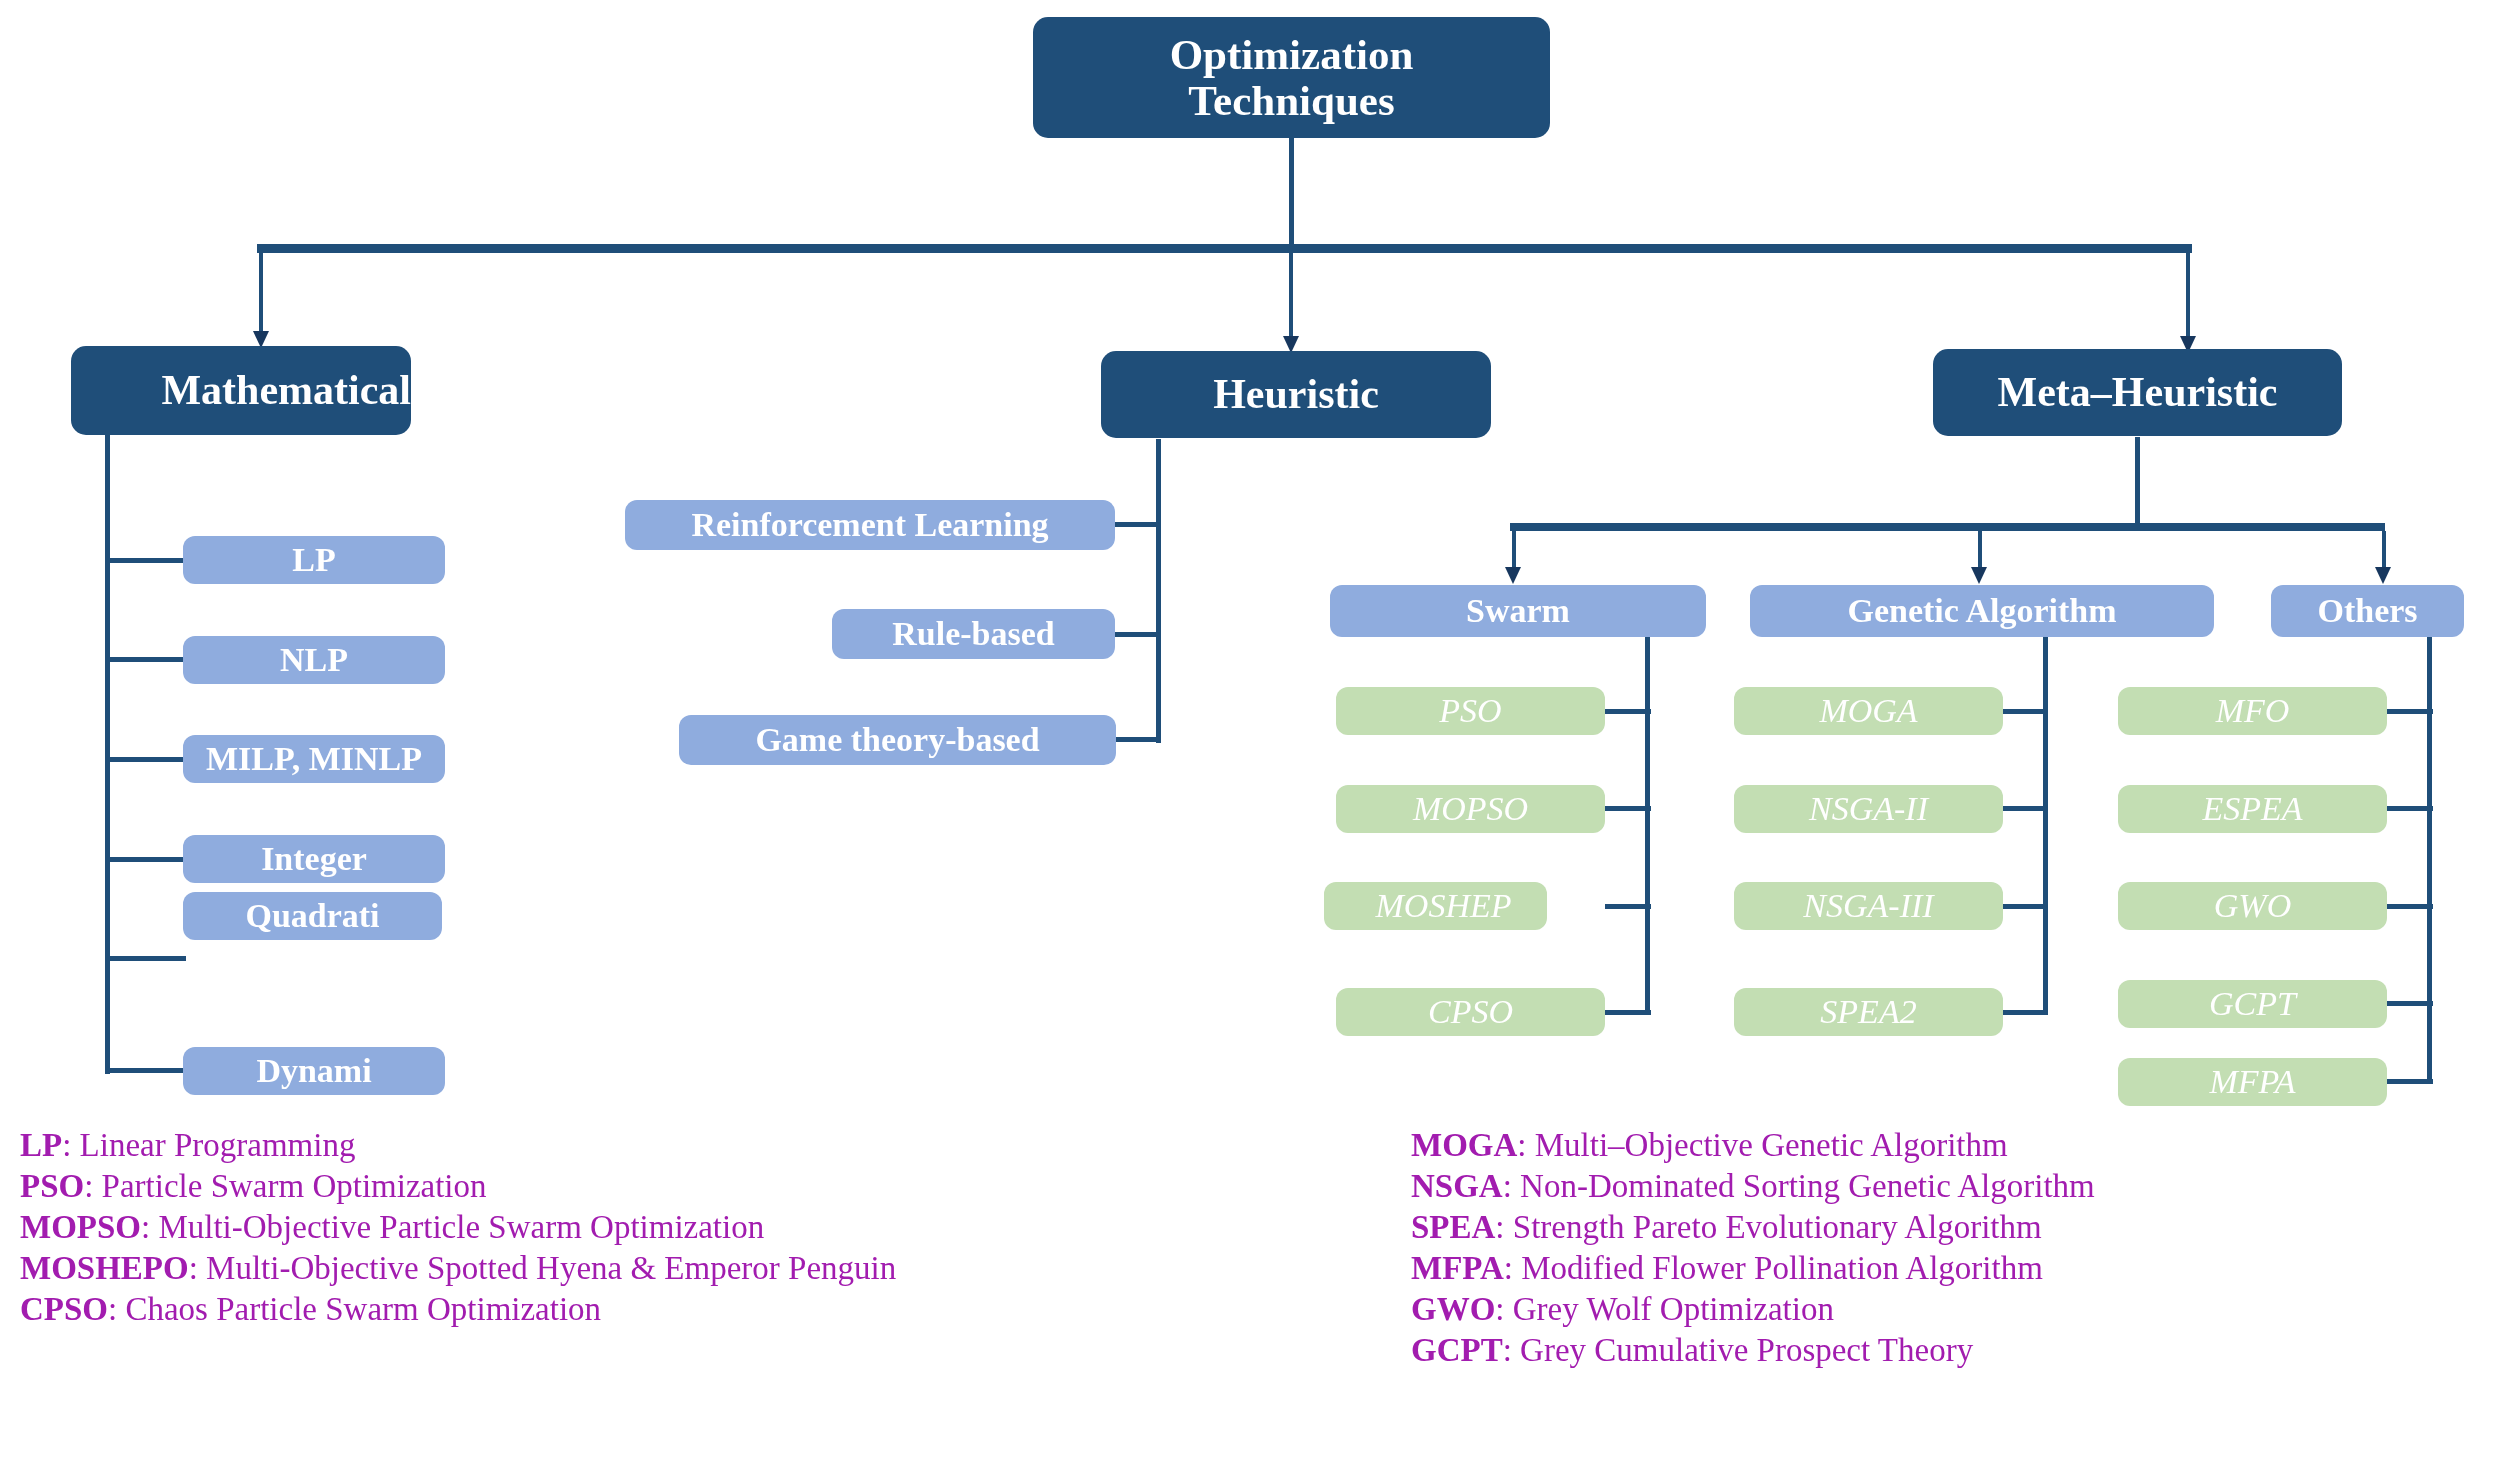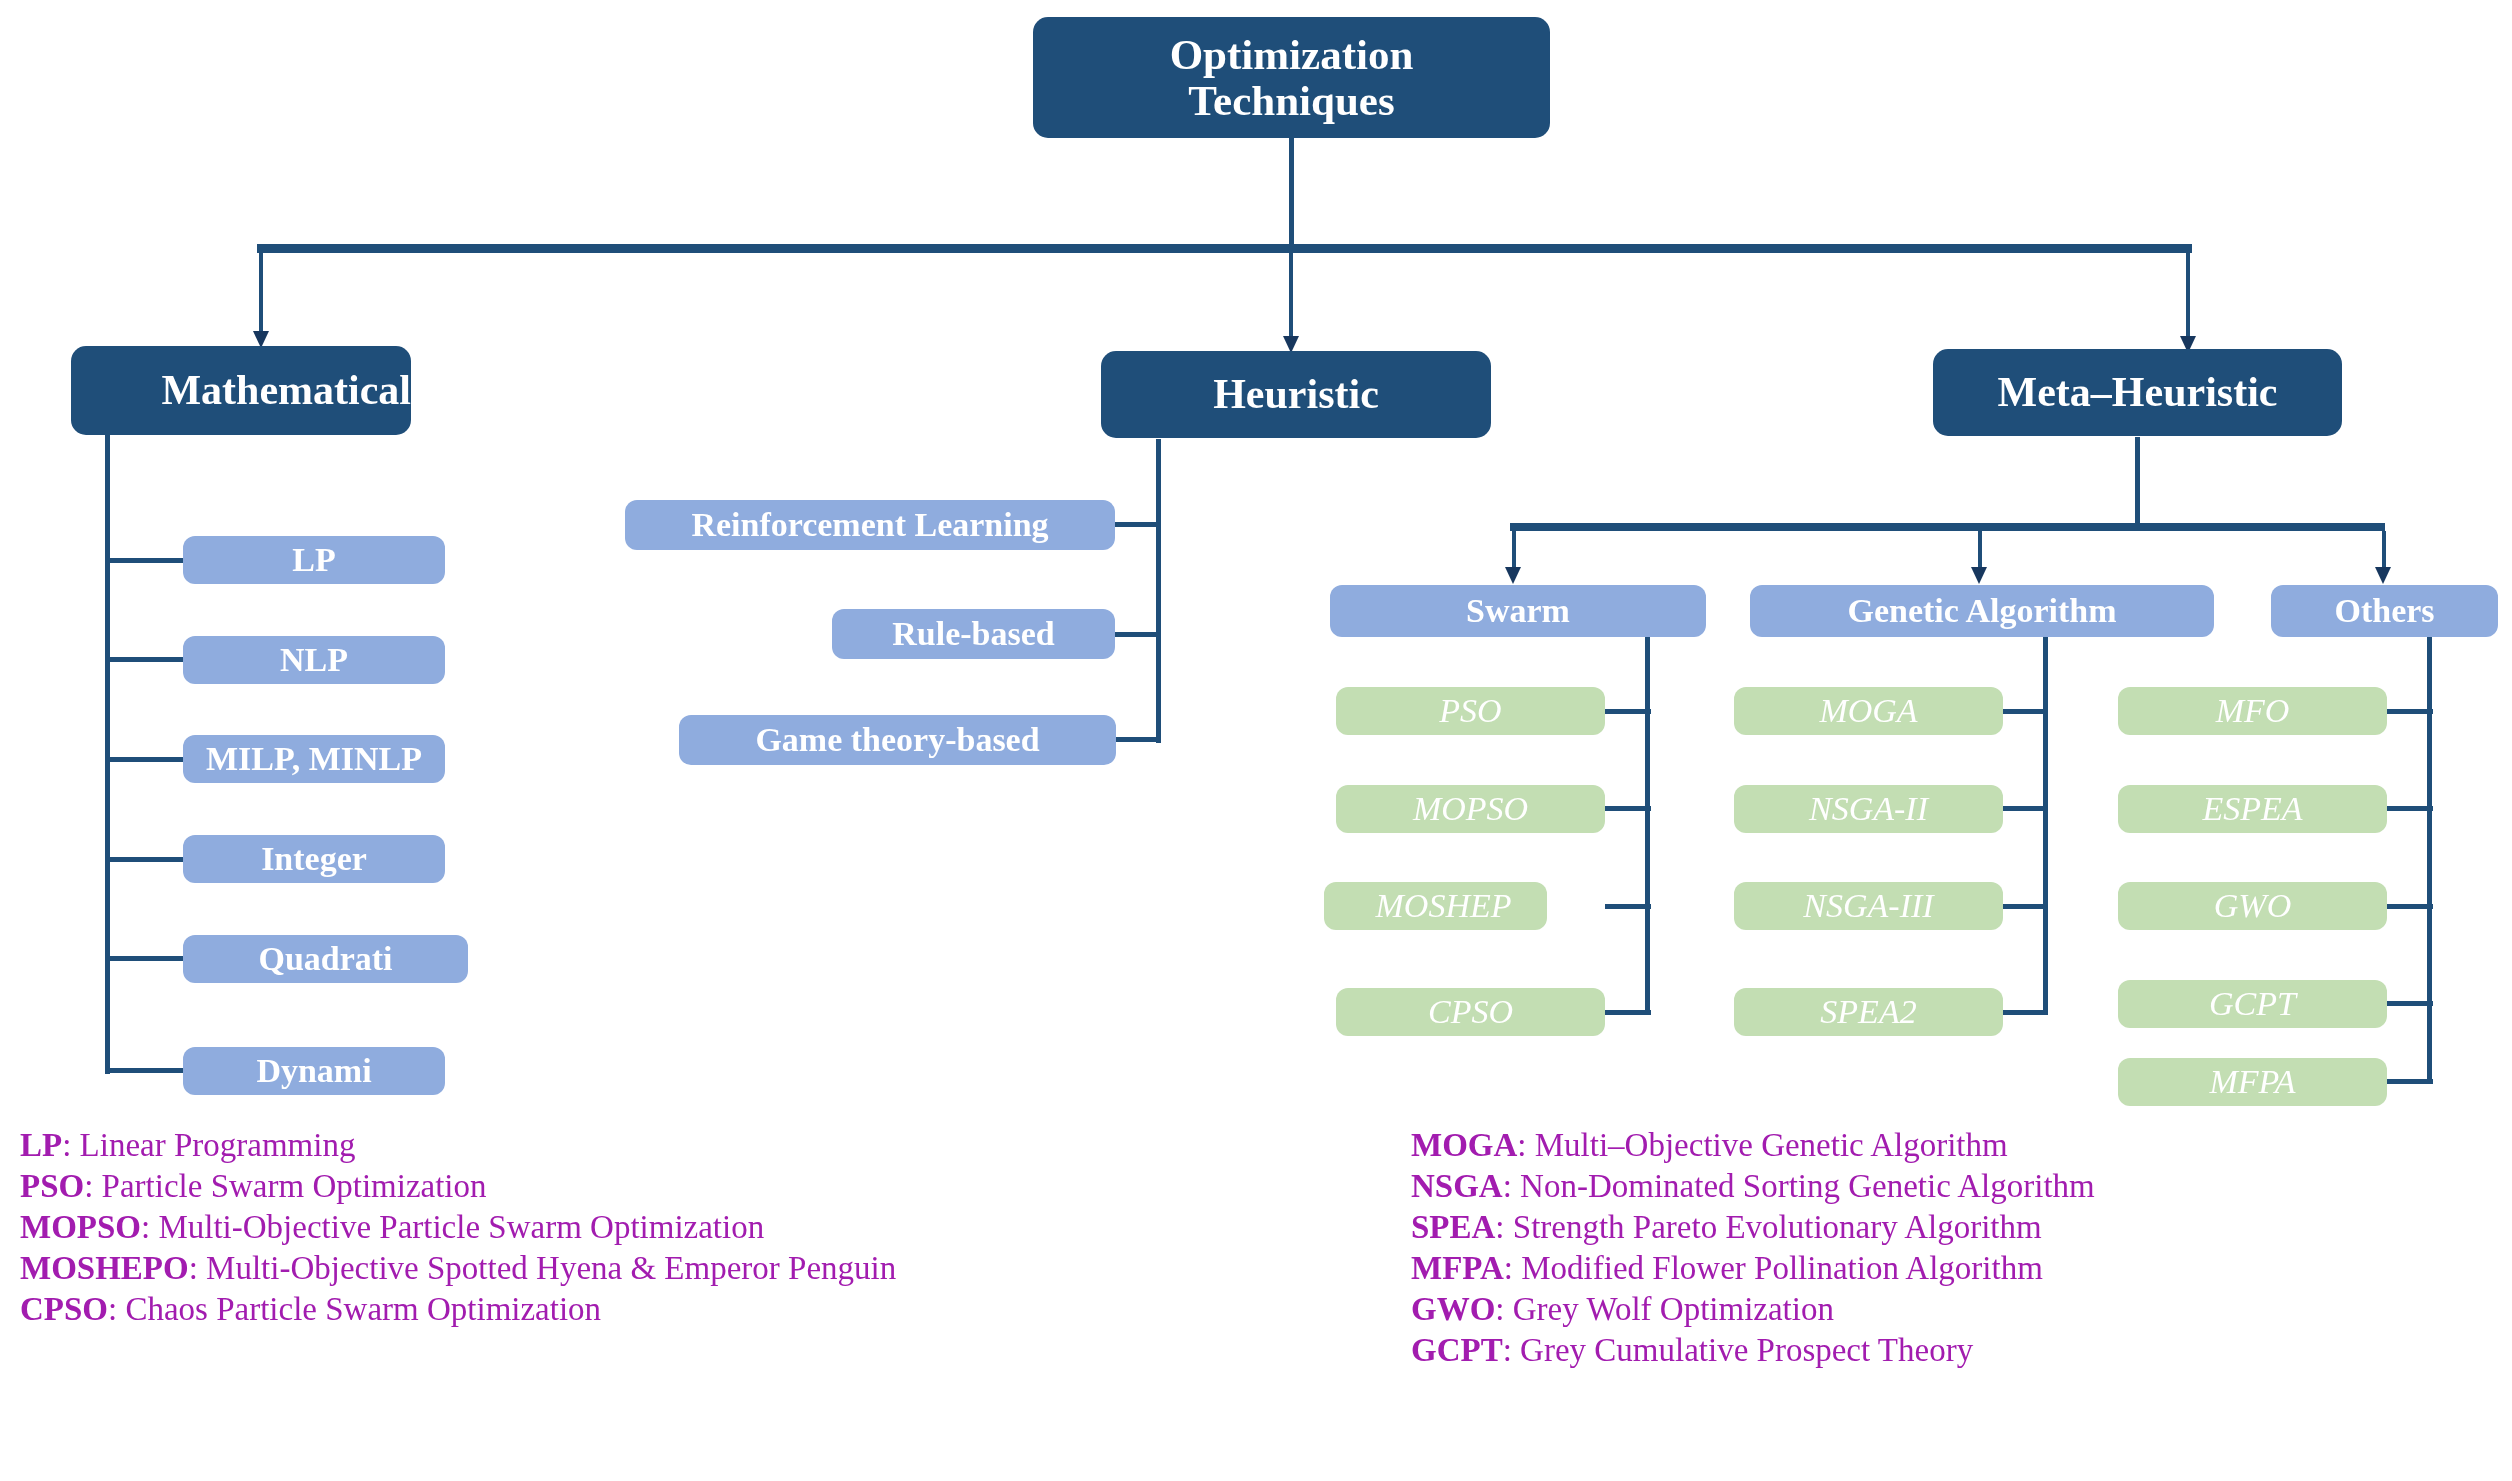--- a/index.html
+++ b/index.html
@@ -132,21 +132,21 @@
   </div>
   <div class="node leafblue" style="left:183px; top:636px; width:262px; height:48px;">
     <span>NLP</span>
   </div>
   <div class="node leafblue overflow" style="left:183px; top:735px; width:262px; height:48px;">
     <span>MILP, MINLP</span>
   </div>
   <div class="node leafblue" style="left:183px; top:835px; width:262px; height:48px;">
     <span>Integer</span>
   </div>
-  <div class="node leafblue" style="left:183px; top:935px; width:285px; height:48px;">
+  <div class="node leafblue" style="left:183px; top:892px; width:259px; height:48px;">
     <span>Quadrati</span>
   </div>
   <div class="node leafblue" style="left:183px; top:1047px; width:262px; height:48px;">
     <span>Dynami</span>
   </div>
 
   <div class="node level1" style="left:1101px; top:351px; width:390px; height:87px;">
     <span>Heuristic</span>
   </div>
 
@@ -181,21 +181,21 @@
 
   <div class="ln" style="left:2382px; top:531px; width:4px; height:43px;"></div>
   <div class="arrow" style="left:2375px; top:567px;"></div>
 
   <div class="node level2" style="left:1330px; top:585px; width:376px; height:52px;">
     <span>Swarm</span>
   </div>
   <div class="node level2" style="left:1750px; top:585px; width:464px; height:52px;">
     <span>Genetic Algorithm</span>
   </div>
-  <div class="node level2" style="left:2271px; top:585px; width:227px; height:52px;">
+  <div class="node level2" style="left:2271px; top:585px; width:193px; height:52px;">
     <span>Others</span>
   </div>
 
   <div class="ln" style="left:1645px; top:637px; width:5.4px; height:378px;"></div>
   <div class="ln" style="left:1605px; top:709px; width:46px; height:5.4px;"></div>
   <div class="ln" style="left:1605px; top:806px; width:46px; height:5.4px;"></div>
   <div class="ln" style="left:1605px; top:904px; width:46px; height:5.4px;"></div>
   <div class="ln" style="left:1605px; top:1010px; width:46px; height:5.4px;"></div>
 
   <div class="node leafgreen" style="left:1336px; top:687px; width:269px; height:48px;">

